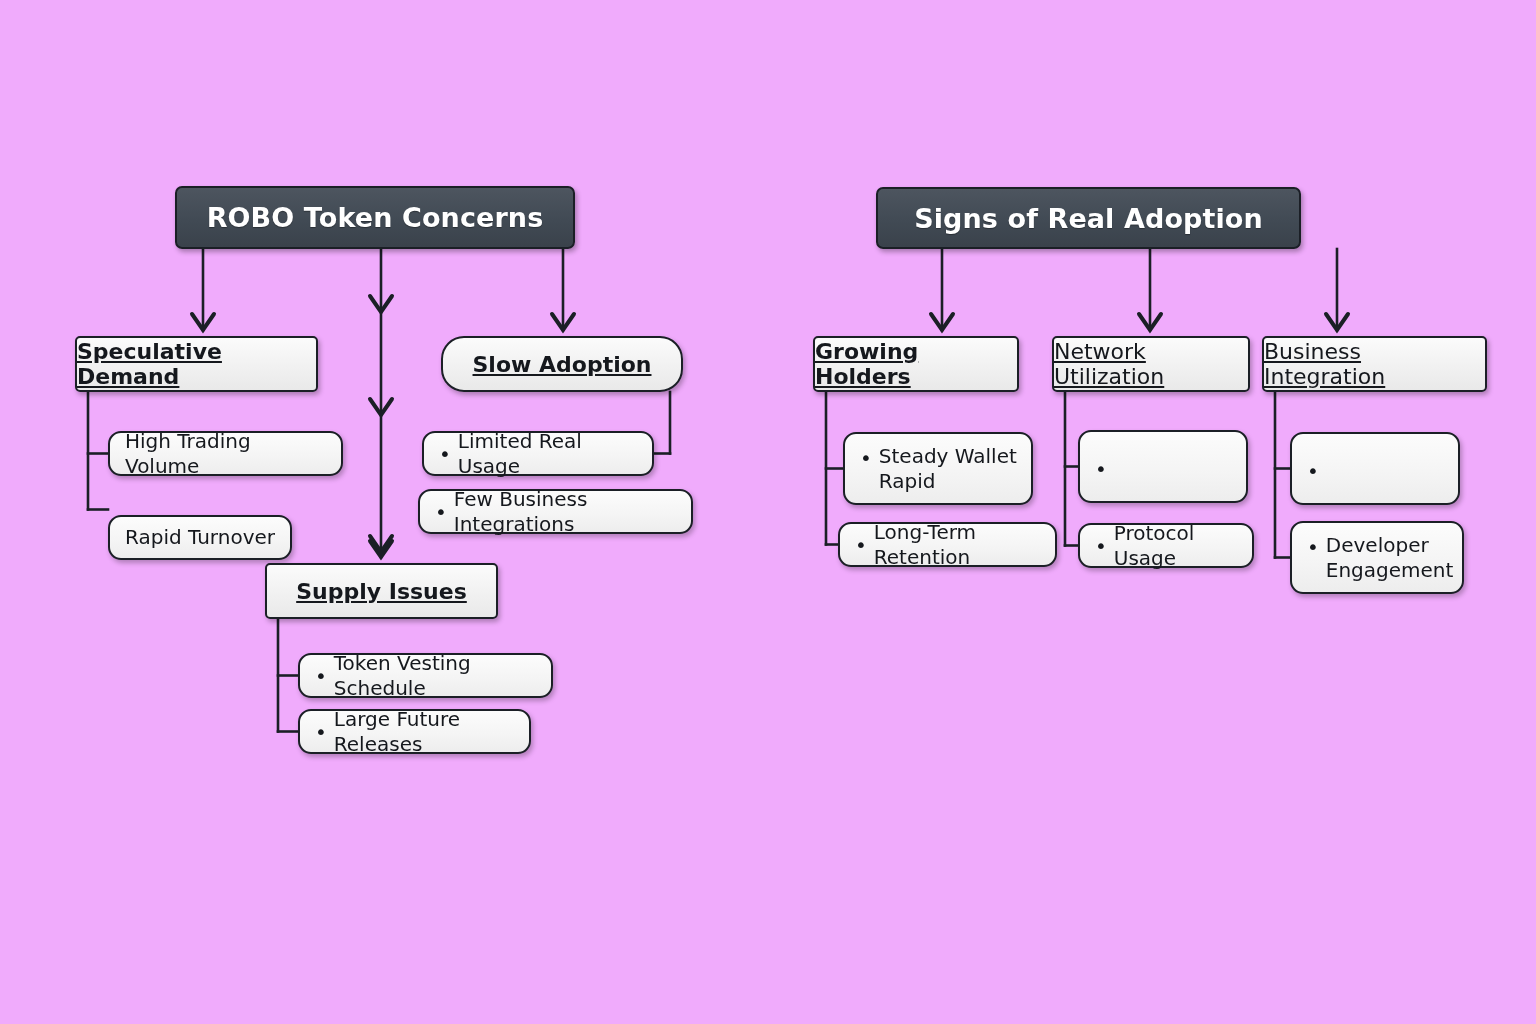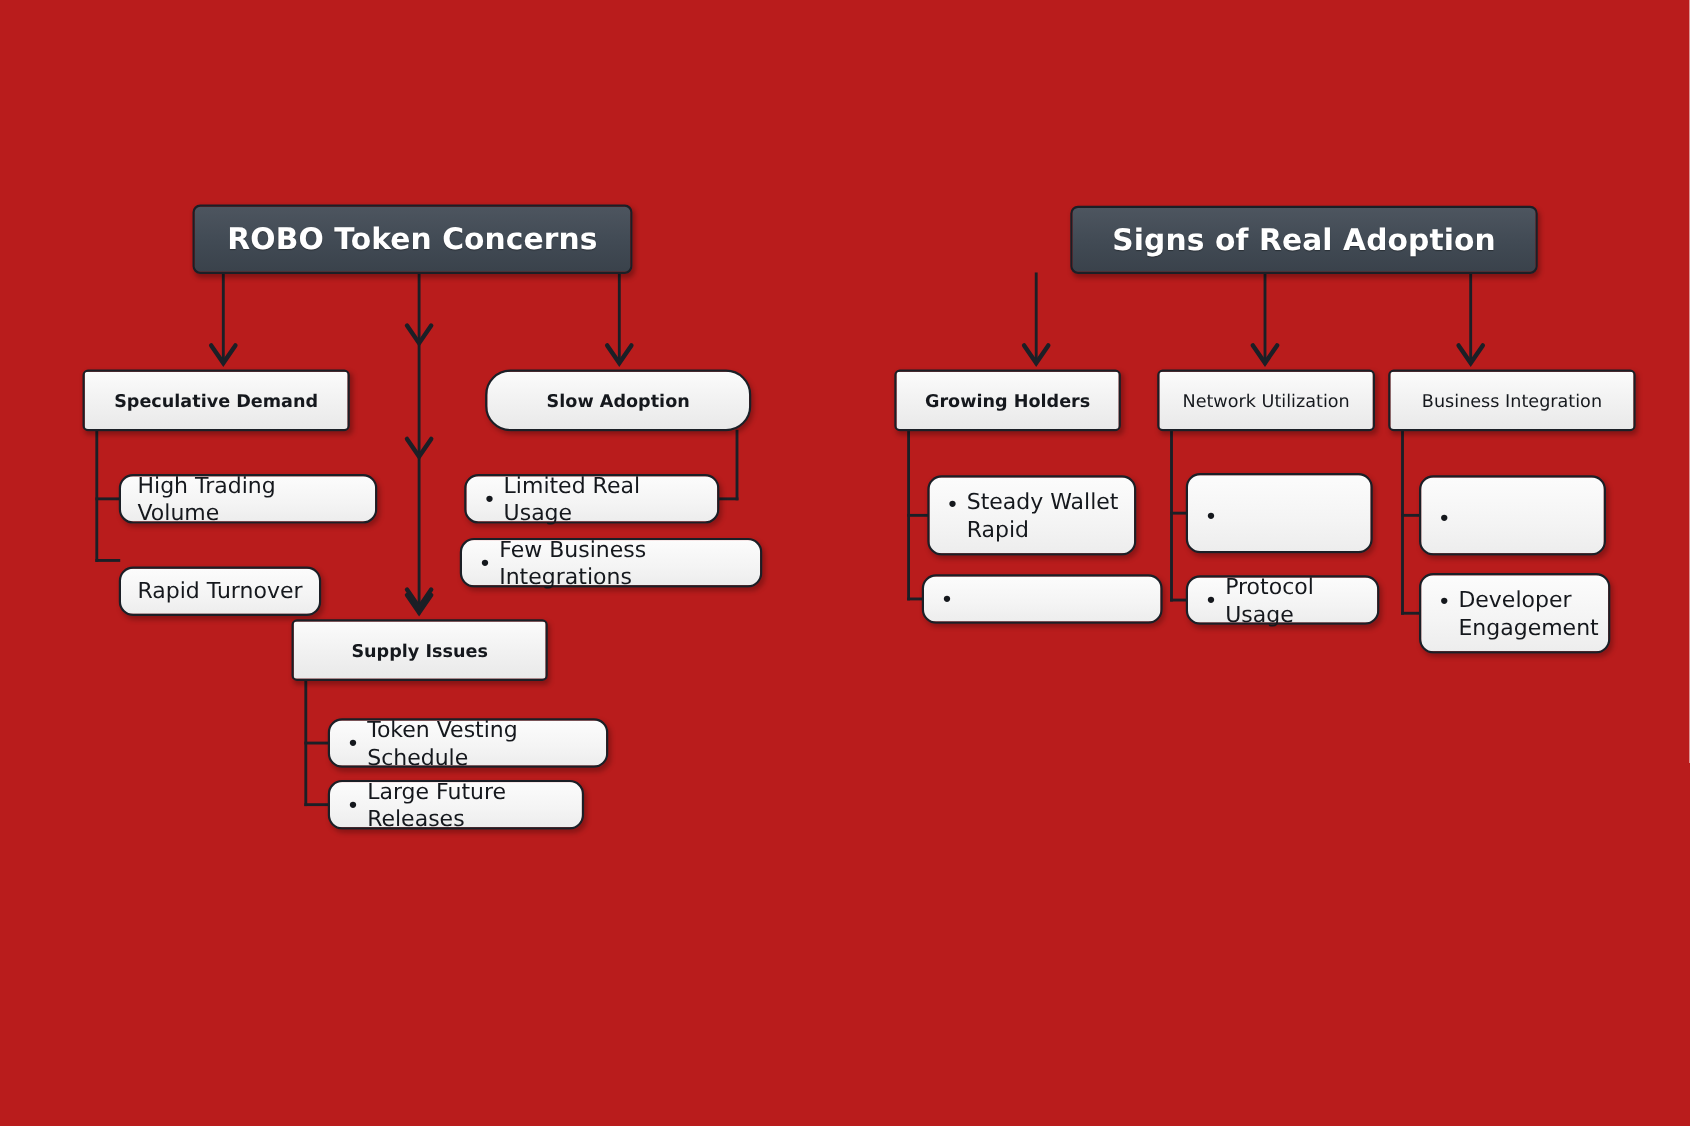--- a/index.html
+++ b/index.html
@@ -4,21 +4,21 @@
 <style>
   html, body {
     margin: 0;
     padding: 0;
     background: #ffffff;
   }
   #canvas {
     position: relative;
     width: 1536px;
     height: 1024px;
-    background: #b91c1c;
+    background: #f0abfc;
     font-family: "DejaVu Sans", sans-serif;
     overflow: hidden;
   }
   #wires {
     position: absolute;
     left: 0; top: 0;
     width: 1536px;
     height: 1024px;
     pointer-events: none;
   }
@@ -46,21 +46,22 @@
   }
   
   .node.branch {
     background: linear-gradient(180deg, #fbfbfb 0%, #f0f0f0 60%, #e9e9e9 100%);
     border-radius: 5px;
     justify-content: center;
     box-shadow: 2px 3px 5px rgba(0,0,0,0.28);
   }
   .node.branch .txt {
     color: #15181d;
-    font-size: 16px;
+    font-size: 22px;
+    text-decoration: underline;
   }
   .node.branch.bold .txt { font-weight: bold; }
   
   .node.leaf {
     background: linear-gradient(180deg, #fcfcfc 0%, #f4f4f4 60%, #ededed 100%);
     border-radius: 13px;
     justify-content: flex-start;
     padding: 0 14px 0 15px;
     box-shadow: 2px 3px 5px rgba(0,0,0,0.26);
   }
@@ -160,36 +161,37 @@
           <span class="bullet">•</span>
           <span class="txt">Limited Real Usage</span>
         </div>
       </div>
       <div class="node leaf single" style="left: 418px; top: 489px; width: 275px; height: 45px;">
         <div class="leafbody">
           <span class="bullet">•</span>
           <span class="txt">Few Business Integrations</span>
         </div>
       </div>
-      <div class="node root" style="left: 973px; top: 187px; width: 425px; height: 62px;">
+      <div class="node root" style="left: 876px; top: 187px; width: 425px; height: 62px;">
         <span class="txt">Signs of Real Adoption</span>
       </div>
       <div class="node branch bold" style="left: 813px; top: 336px; width: 206px; height: 56px;">
         <span class="txt">Growing Holders</span>
       </div>
       <div class="node leaf" style="left: 843px; top: 432px; width: 190px; height: 73px;">
         <div class="leafbody">
           <span class="bullet">•</span>
           <span class="txt">Steady Wallet
 Rapid</span>
         </div>
       </div>
       <div class="node leaf single" style="left: 838px; top: 522px; width: 219px; height: 45px;">
         <div class="leafbody">
           <span class="bullet">•</span>
+          <span class="txt">Long-Term Retention</span>
         </div>
       </div>
       <div class="node branch" style="left: 1052px; top: 336px; width: 198px; height: 56px;">
         <span class="txt">Network Utilization</span>
       </div>
       <div class="node leaf" style="left: 1078px; top: 430px; width: 170px; height: 73px;">
         <div class="leafbody">
           <span class="bullet">•</span>
         </div>
       </div>

